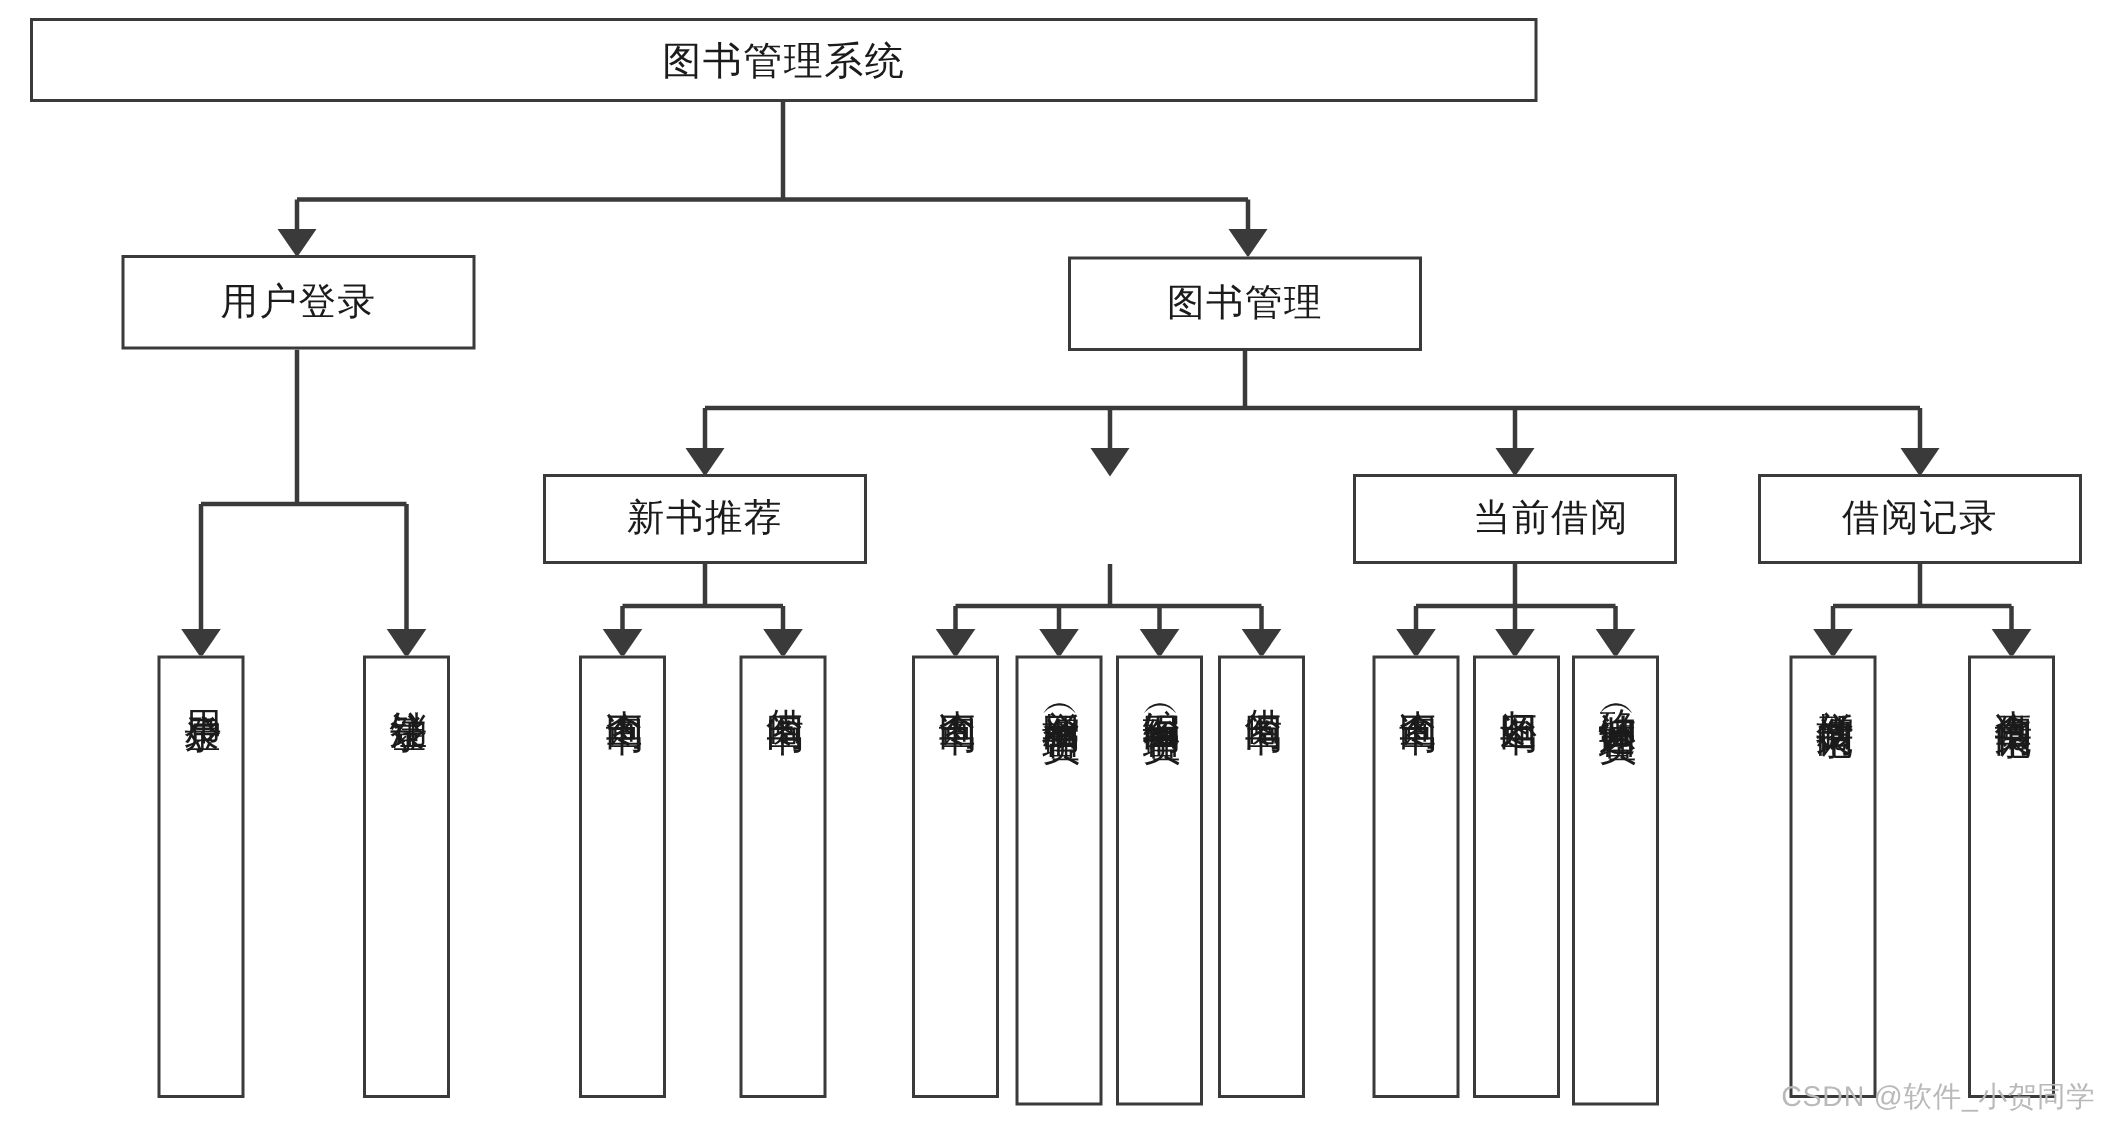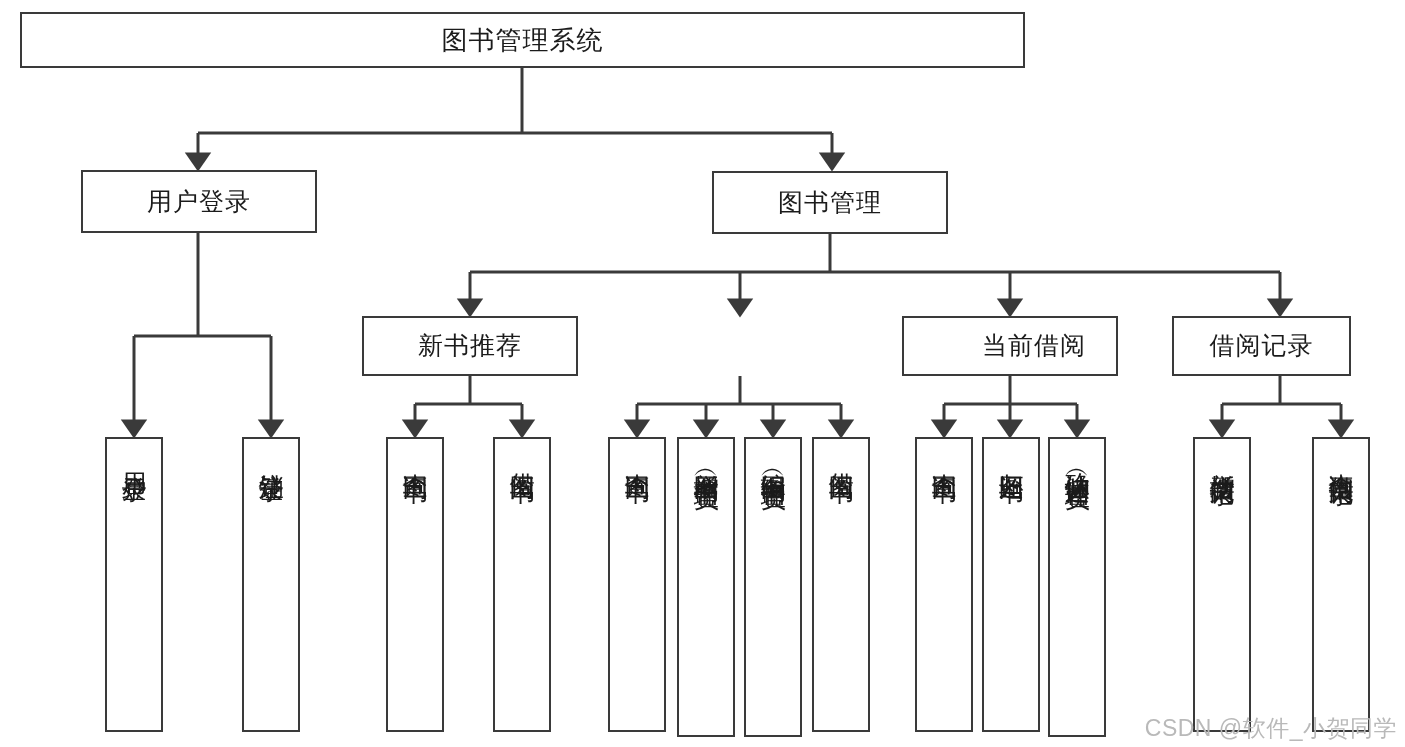--- a/index.html
+++ b/index.html
@@ -61,21 +61,21 @@
     text-orientation: upright;
     font-size: 25px;
     line-height: 1.02;
     letter-spacing: 2px;
     white-space: normal;
   }
   .watermark {
     position: absolute;
     right: 8px;
     bottom: 3px;
-    font-size: 23px;
+    font-size: 19px;
     color: #b9b9b9;
     letter-spacing: 0.5px;
     white-space: nowrap;
     font-family: "Liberation Sans", "DejaVu Sans", sans-serif;
   }
 </style>
 </head>
 <body>
 
 <div id="canvas">
@@ -145,21 +145,21 @@
 
   <div class="node h" style="left:362px; top:316px; width:216px; height:60px;">
     <span class="label">新书推荐</span>
   </div>
 
 
   <div class="node h" style="left:902px; top:316px; width:216px; height:60px;padding-left:48px;">
     <span class="label">当前借阅</span>
   </div>
 
-  <div class="node h" style="left:1172px; top:316px; width:179px; height:60px;">
+  <div class="node h" style="left:1172px; top:316px; width:216px; height:60px;">
     <span class="label">借阅记录</span>
   </div>
 
   <div class="node v" style="left:105px; top:437px; width:58px; height:295px;">
     <span class="label">用户登录</span>
   </div>
 
   <div class="node v" style="left:242px; top:437px; width:58px; height:295px;">
     <span class="label">注销登录</span>
   </div>

